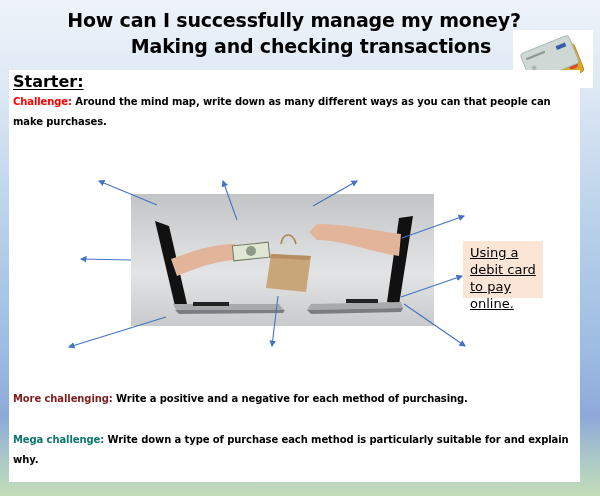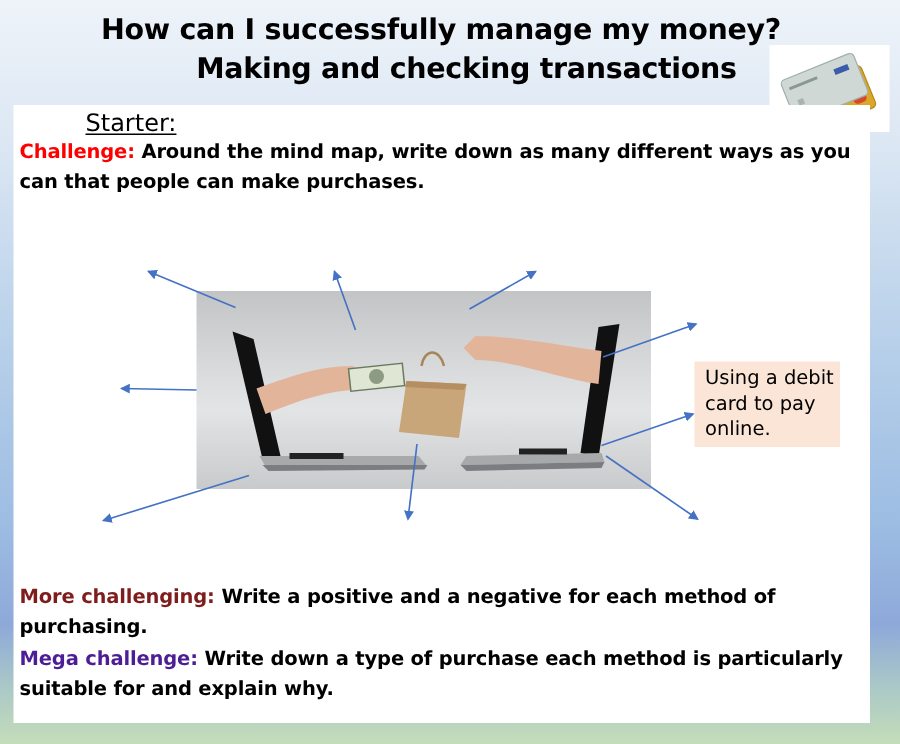--- a/index.html
+++ b/index.html
@@ -20,43 +20,43 @@
   .card-box {
     position: absolute; left: 513px; top: 30px; width: 80px; height: 58px;
     background: #ffffff;
   }
   .panel {
     position: absolute; left: 9px; top: 70px; width: 571px; height: 412px;
     background: #ffffff;
   }
   .starter {
     position: absolute; left: 13px; top: 72px;
-    font-size: 16px; font-weight: normal; color: #000;
-    text-decoration: underline; text-underline-offset: 2px; margin-left: 44px;
+    font-size: 16px; font-weight: bold; color: #000;
+    text-decoration: underline; text-underline-offset: 2px;
   }
   .para {
     position: absolute; left: 13px; width: 560px;
-    font-size: 13px; font-weight: bold; color: #000; line-height: 20px;
+    font-size: 10px; font-weight: bold; color: #000; line-height: 20px;
     letter-spacing: -0.1px;
   }
   .para.challenge { top: 92px; }
   .para.more { top: 389px; }
   .para.mega { top: 430px; }
   .lbl-red { color: #ff0000; }
   .lbl-gold { color: #7f1d1d; }
-  .lbl-green { color: #4c1d95; }
+  .lbl-green { color: #0f766e; }
   .photo {
     position: absolute; left: 131px; top: 194px; width: 303px; height: 132px;
     background: linear-gradient(to bottom, #c3c4c6 0%, #dcdddf 45%, #e3e4e6 60%, #c9cacc 100%);
     overflow: hidden;
   }
   .callout {
-    position: absolute; left: 463px; top: 241px; width: 97px; height: 57px;
+    position: absolute; left: 463px; top: 241px; width: 80px; height: 57px;
     background: #fbe5d6; box-sizing: border-box; padding: 3px 0 0 7px;
-    font-size: 13px; line-height: 17px; color: #000;
+    font-size: 13px; line-height: 17px; color: #000; text-decoration: underline;
   }
   svg.arrows { position: absolute; left: 0; top: 0; }
 </style>
 </head>
 <body>
 
 <div class="title l1">How can I successfully manage my money?</div>
 <div class="title l2">Making and checking transactions</div>
 
 <div class="card-box">

